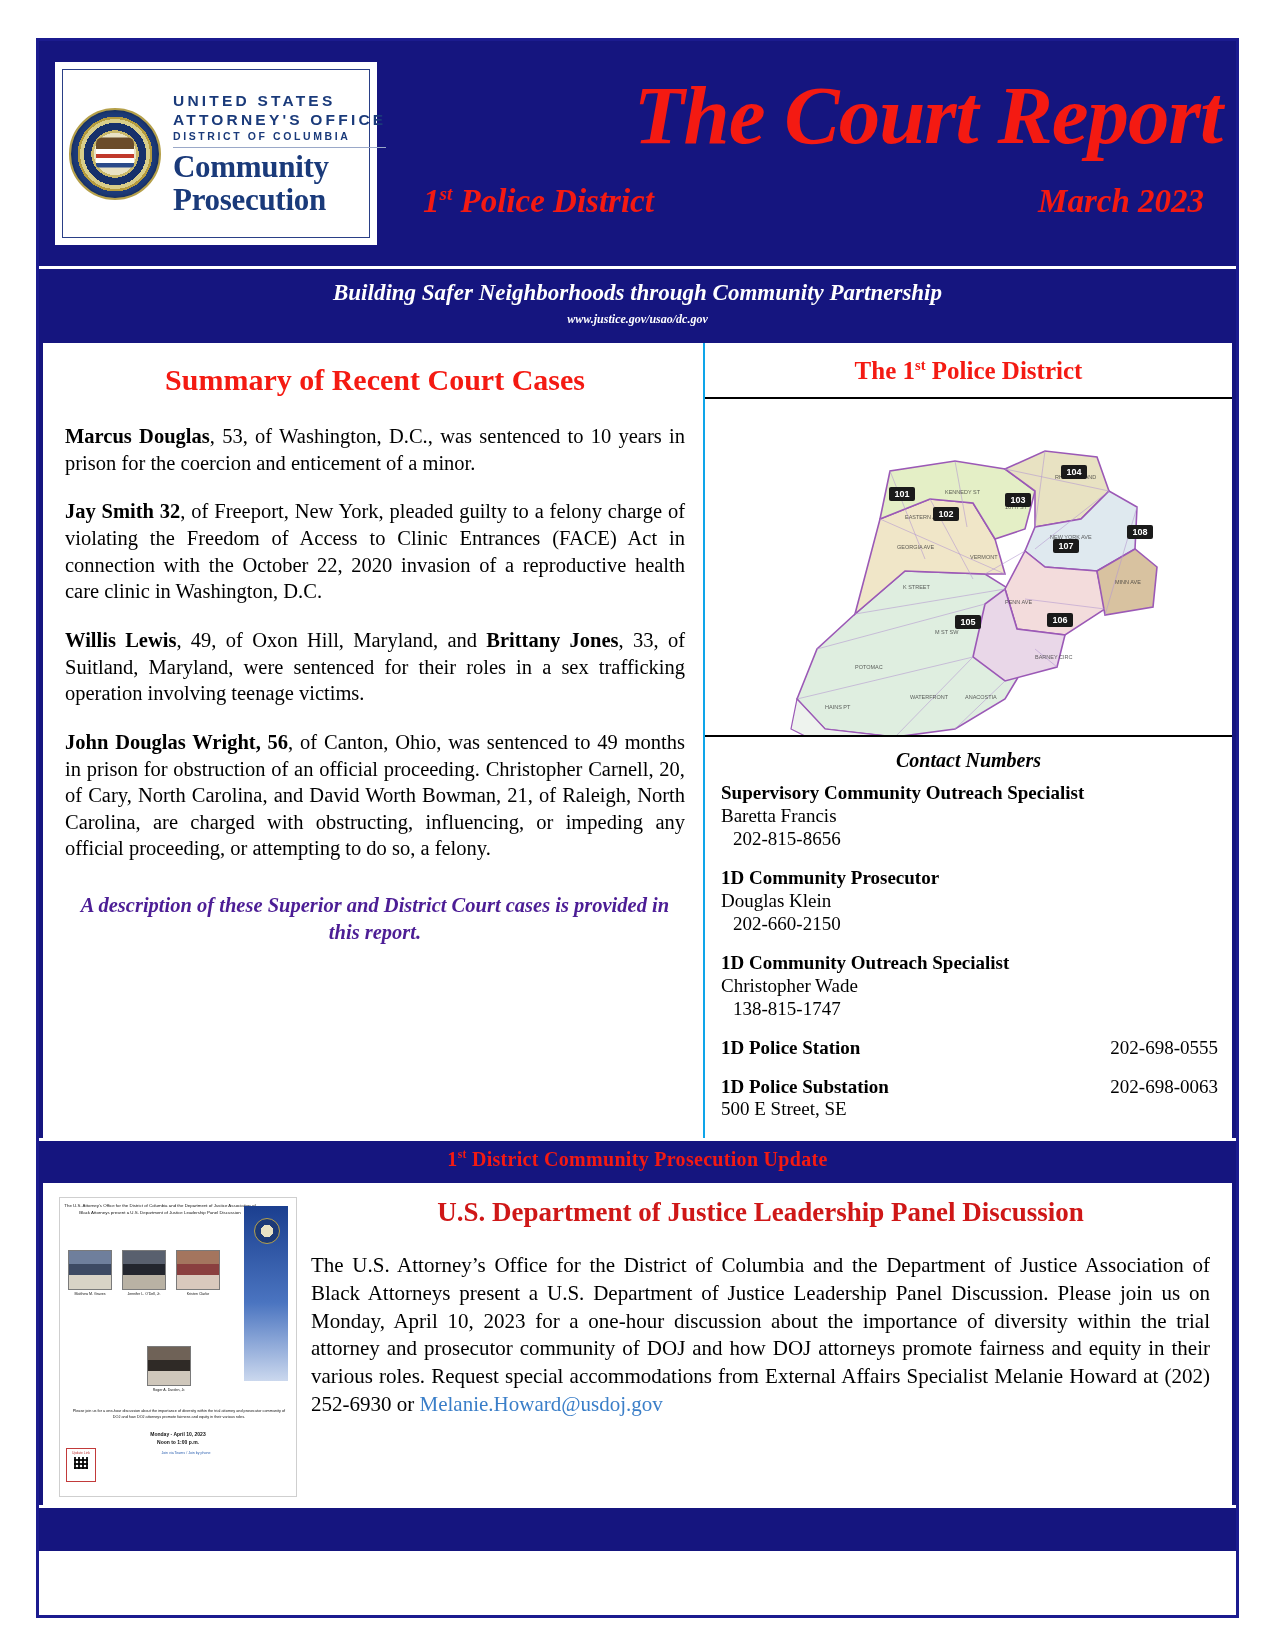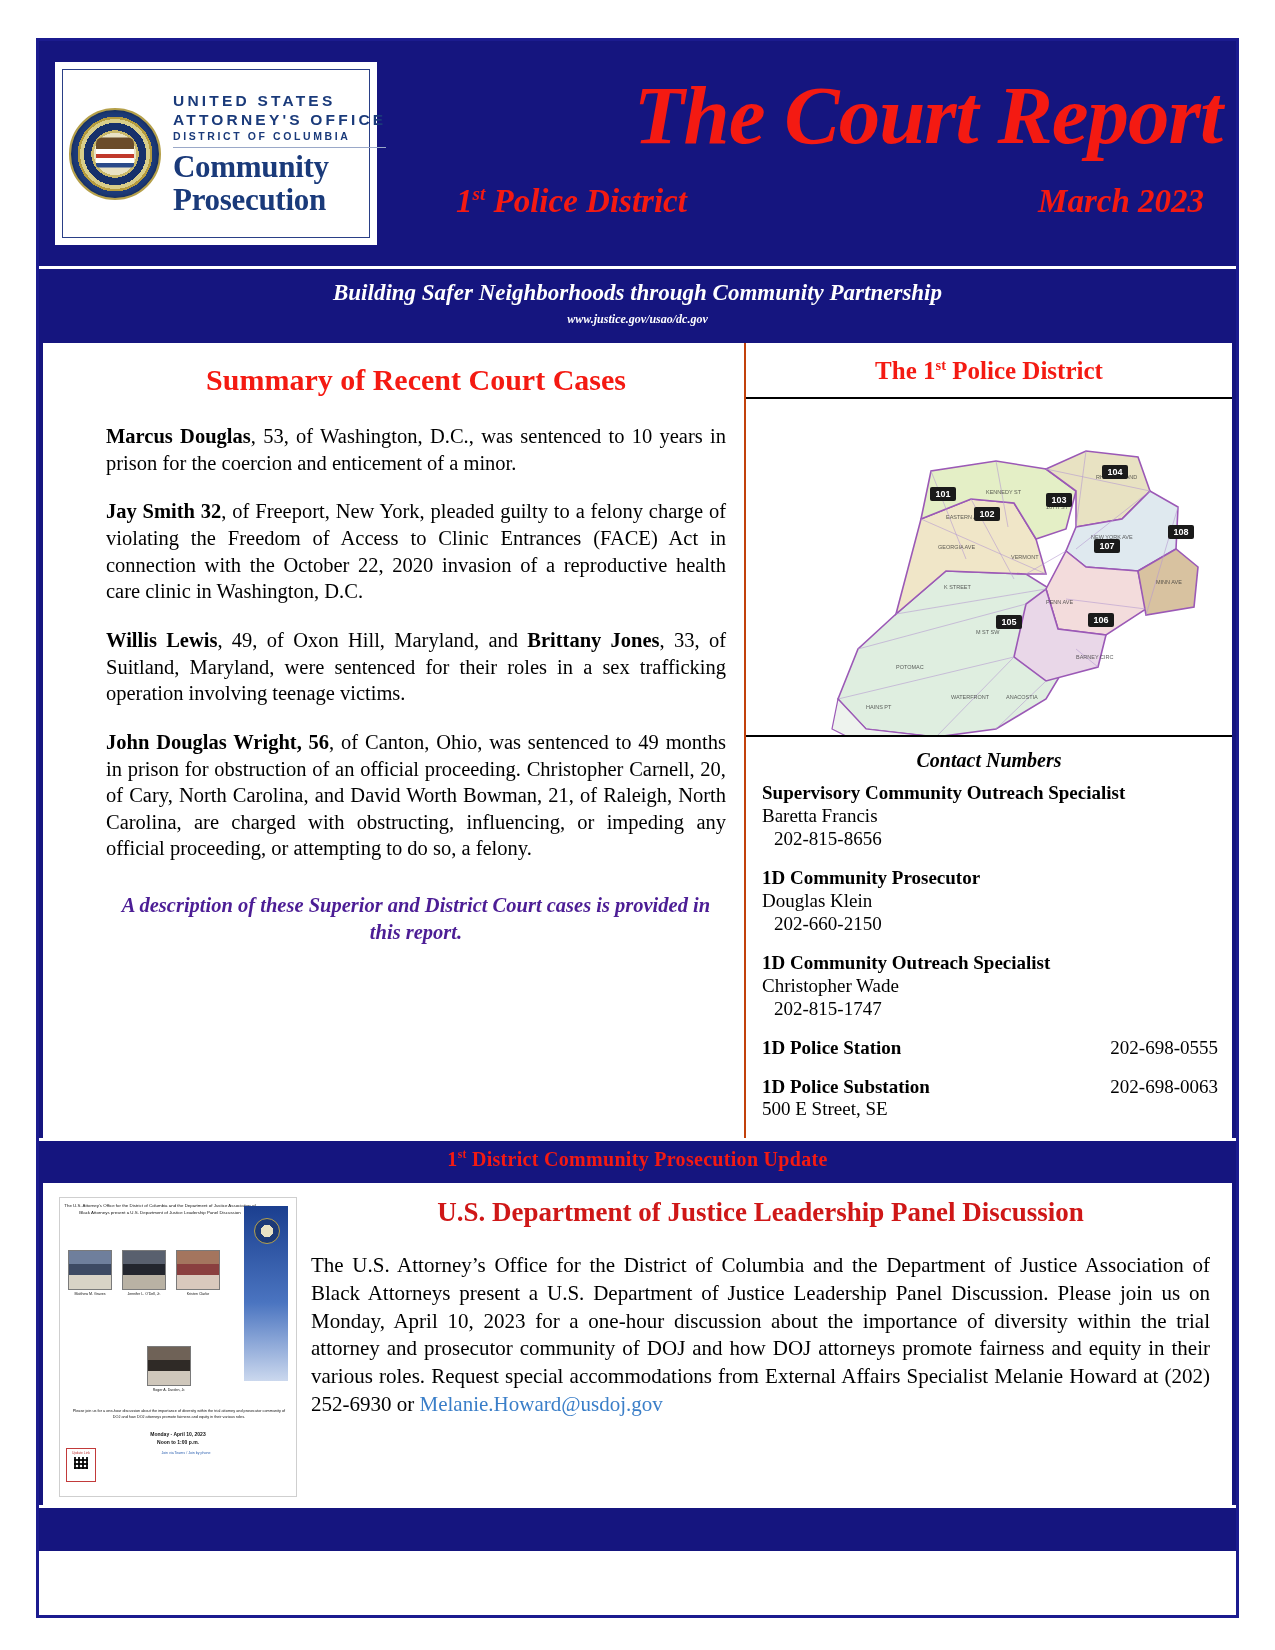--- a/index.html
+++ b/index.html
@@ -29,21 +29,20 @@
   }
 
   
   .masthead {
     background: #15157f;
     height: 225px;
     display: flex;
     align-items: center;
     padding: 10px 14px 10px 16px;
     position: relative;
-    gap: 33px;
   }
   .logo-box {
     width: 322px;
     height: 183px;
     background: #ffffff;
     padding: 7px;
     flex: 0 0 auto;
   }
   .logo-inner {
     width: 100%;
@@ -169,25 +168,24 @@
     background: #ffffff;
     display: flex;
     padding: 0;
     height: 795px;
   }
 
   .col-left {
     width: 660px;
     flex: 0 0 auto;
     padding: 12px 18px 0 22px;
-    margin-left: 41px;
   }
   .col-right {
     flex: 1 1 auto;
-    border-left: 2px solid #c2410c;
+    border-left: 2px solid #0ea5e9;
     display: flex;
     flex-direction: column;
   }
 
   .section-title {
     color: #f41a12;
     font-family: "Liberation Serif", serif;
     font-weight: bold;
     font-size: 30px;
     text-align: center;
@@ -576,21 +574,21 @@
               <div class="contact-line">
                 <span class="nm">Douglas Klein</span>
                 <span class="ph">202-660-2150</span>
               </div>
             </div>
 
             <div class="contact-block">
               <div class="contact-role">1D Community Outreach Specialist</div>
               <div class="contact-line">
                 <span class="nm">Christopher Wade</span>
-                <span class="ph">202-815-1747</span>
+                <span class="ph">138-815-1747</span>
               </div>
             </div>
 
             <div class="contact-block">
               <div class="role-with-phone">
                 <span class="rl">1D Police Station</span>
                 <span class="ph">202-698-0555</span>
               </div>
             </div>
 

